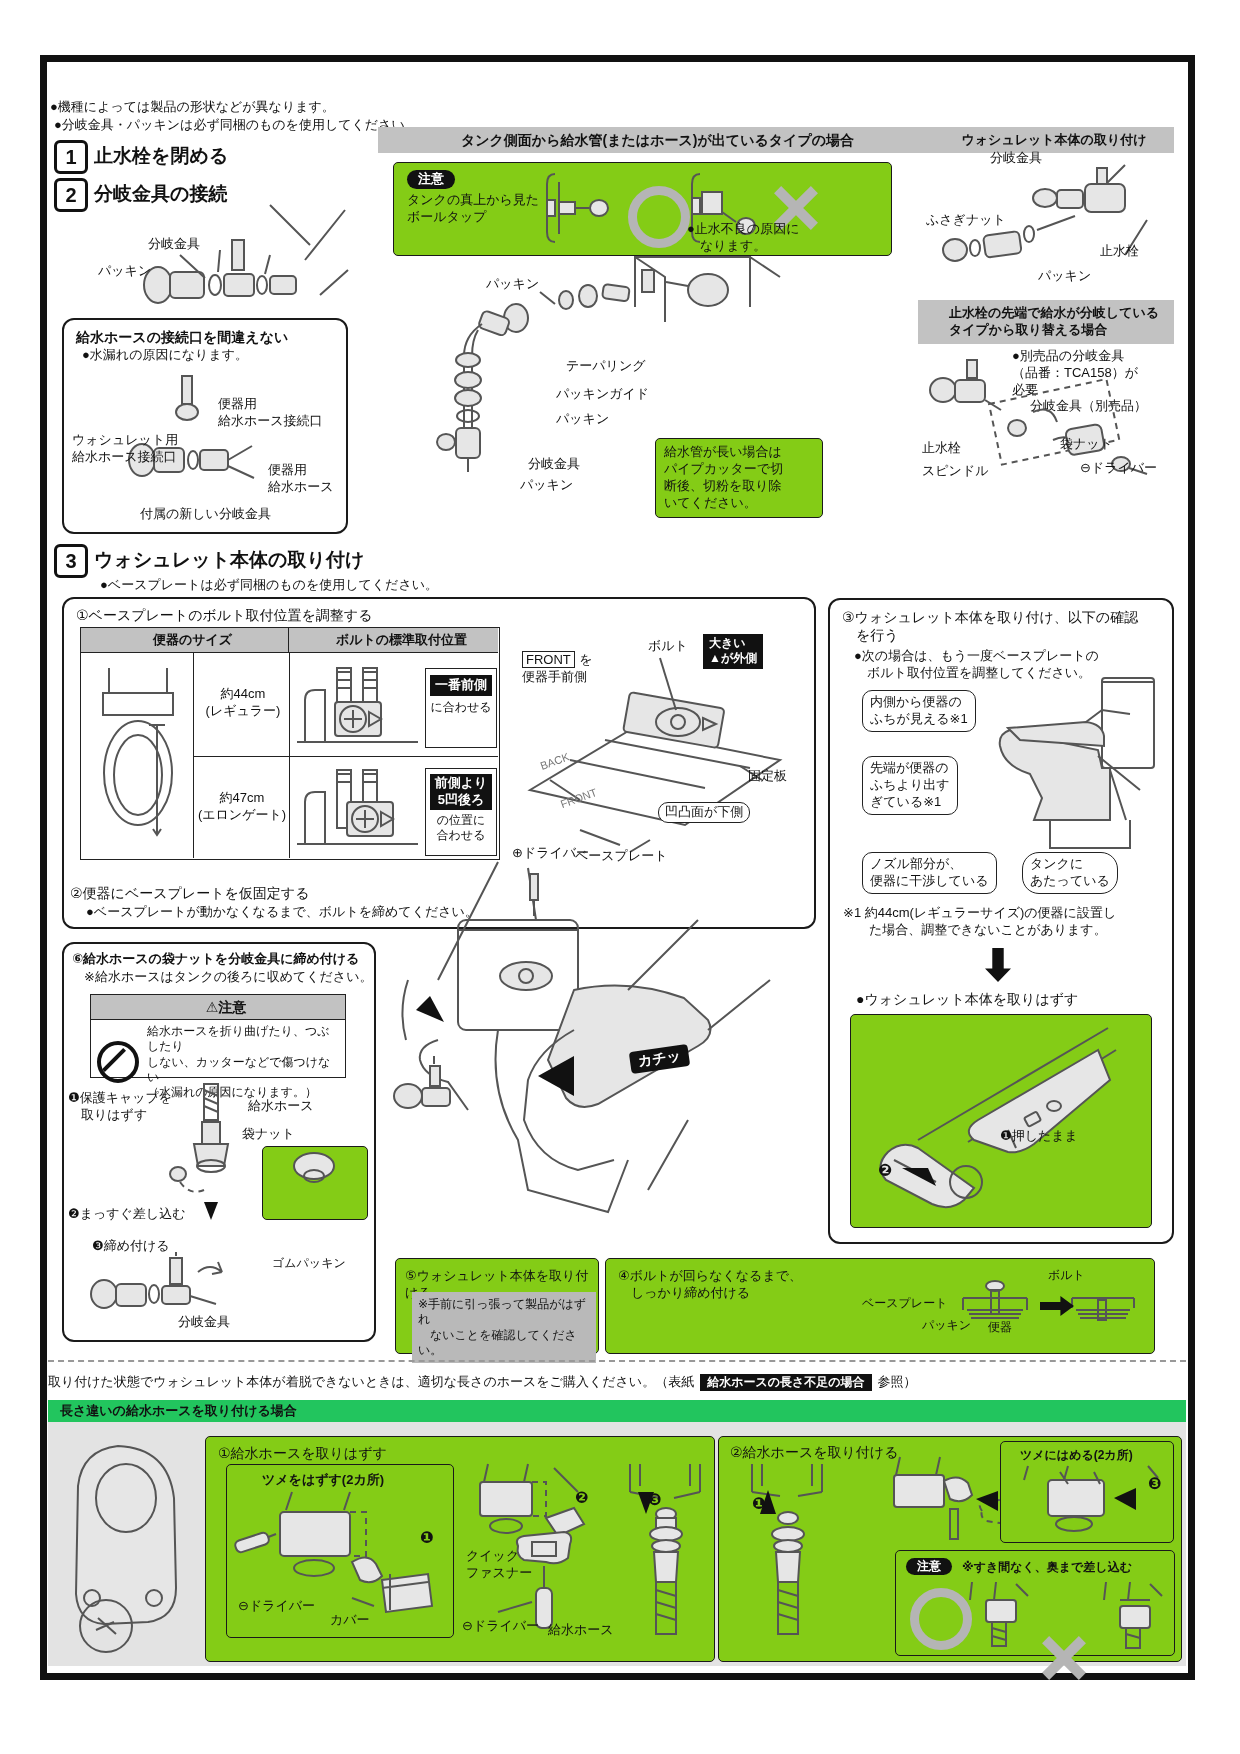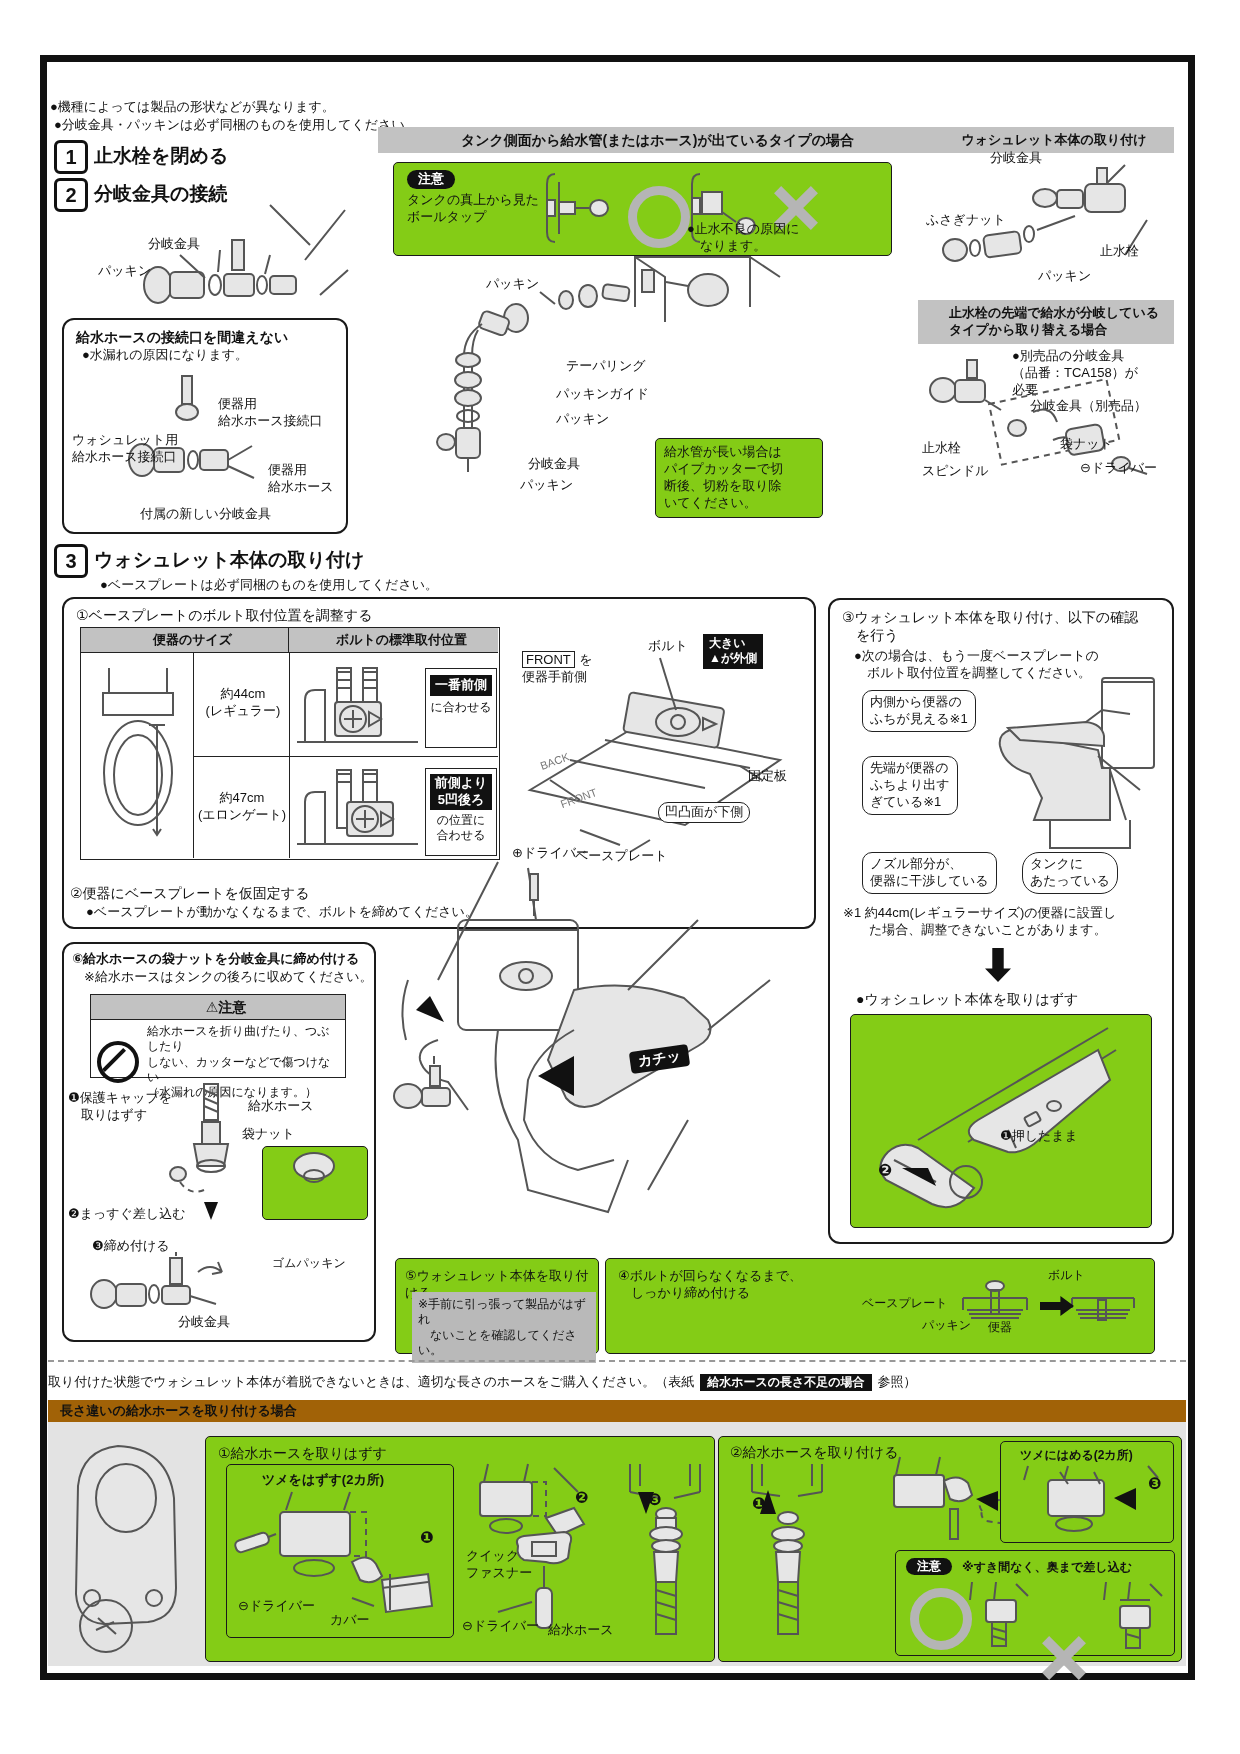--- a/index.html
+++ b/index.html
@@ -424,21 +424,21 @@
   <div class="abs t12" style="left:988px;top:1320px;">便器</div>
 
   <div class="abs" style="left:48px;top:1360px;width:1138px;border-top:2px dashed #999;"></div>
   <div class="abs" style="left:48px;top:1374px;width:1130px;display:flex;align-items:center;gap:6px;">
     <span class="t13">取り付けた状態でウォシュレット本体が着脱できないときは、適切な長さのホースをご購入ください。（表紙</span>
     <span class="bb t12" style="padding:1px 7px;">給水ホースの長さ不足の場合</span>
     <span class="t13">参照）</span>
   </div>
 
   <div class="abs" style="left:48px;top:1400px;width:1138px;height:266px;background:#e3e3e3;"></div>
-  <div class="abs" style="left:48px;top:1400px;width:1138px;height:22px;background:#a16207;display:flex;align-items:center;">
+  <div class="abs" style="left:48px;top:1400px;width:1138px;height:22px;background:#22c55e;display:flex;align-items:center;">
     <span class="b t13" style="padding-left:12px;">長さ違いの給水ホースを取り付ける場合</span>
   </div>
   <svg class="abs" style="left:58px;top:1438px;" width="140" height="220" viewBox="0 0 140 220">
     <path class="lnf" d="M60 8 Q110 10 116 60 L118 150 Q118 180 90 184 L46 186 Q20 184 18 156 L20 48 Q24 12 60 8 Z"></path>
     <ellipse class="ln" cx="68" cy="60" rx="30" ry="34"></ellipse>
     <circle class="ln" cx="34" cy="160" r="8"></circle>
     <circle class="ln" cx="96" cy="160" r="8"></circle>
     <circle class="ln" cx="48" cy="188" r="26"></circle>
     <path class="ln" d="M40 180 L58 196 M38 192 L56 184"></path>
   </svg>

